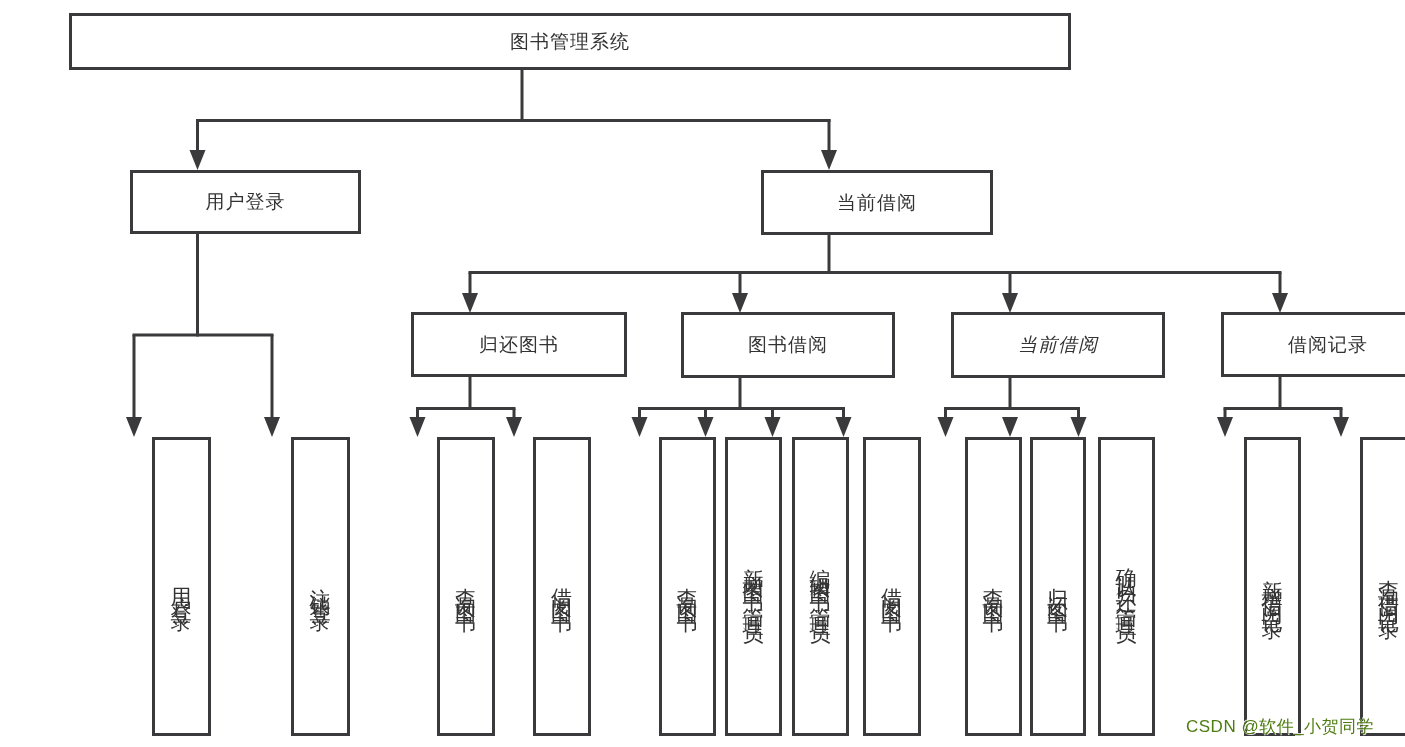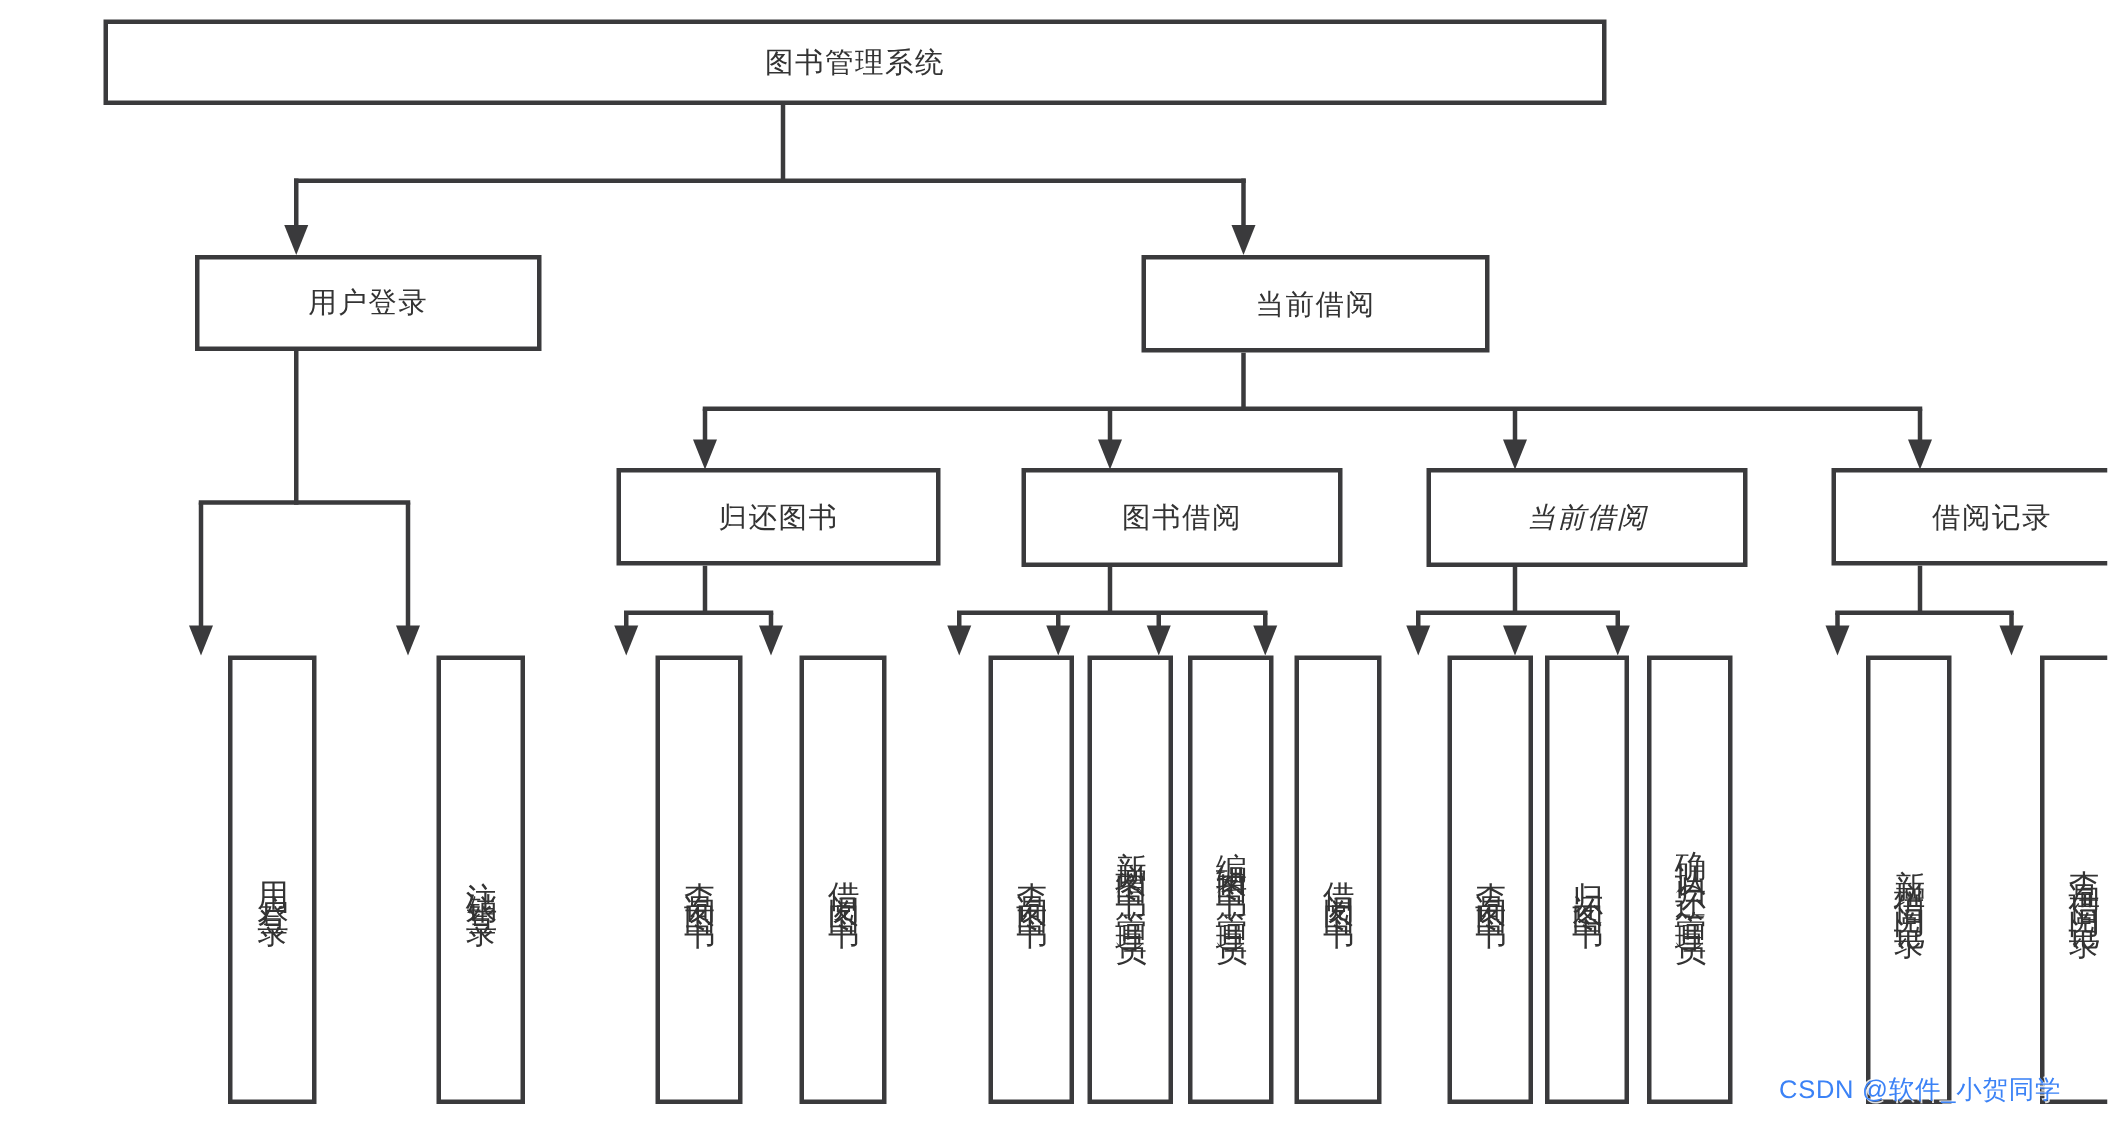--- a/index.html
+++ b/index.html
@@ -43,21 +43,21 @@
     letter-spacing: 8px;
     line-height: 1;
     color: #333333;
   }
   .watermark {
     position: absolute;
     left: 1186px;
     top: 715px;
     font-size: 17px;
     letter-spacing: 0.5px;
-    color: #3b82f6;
+    color: #4d7c0f;
     text-shadow: 1px 1px 0 rgba(255,255,255,0.85), -1px -1px 0 rgba(255,255,255,0.85);
     white-space: nowrap;
     z-index: 5;
   }
 </style>
 </head>
 <body>
 
 <div class="canvas">
 

